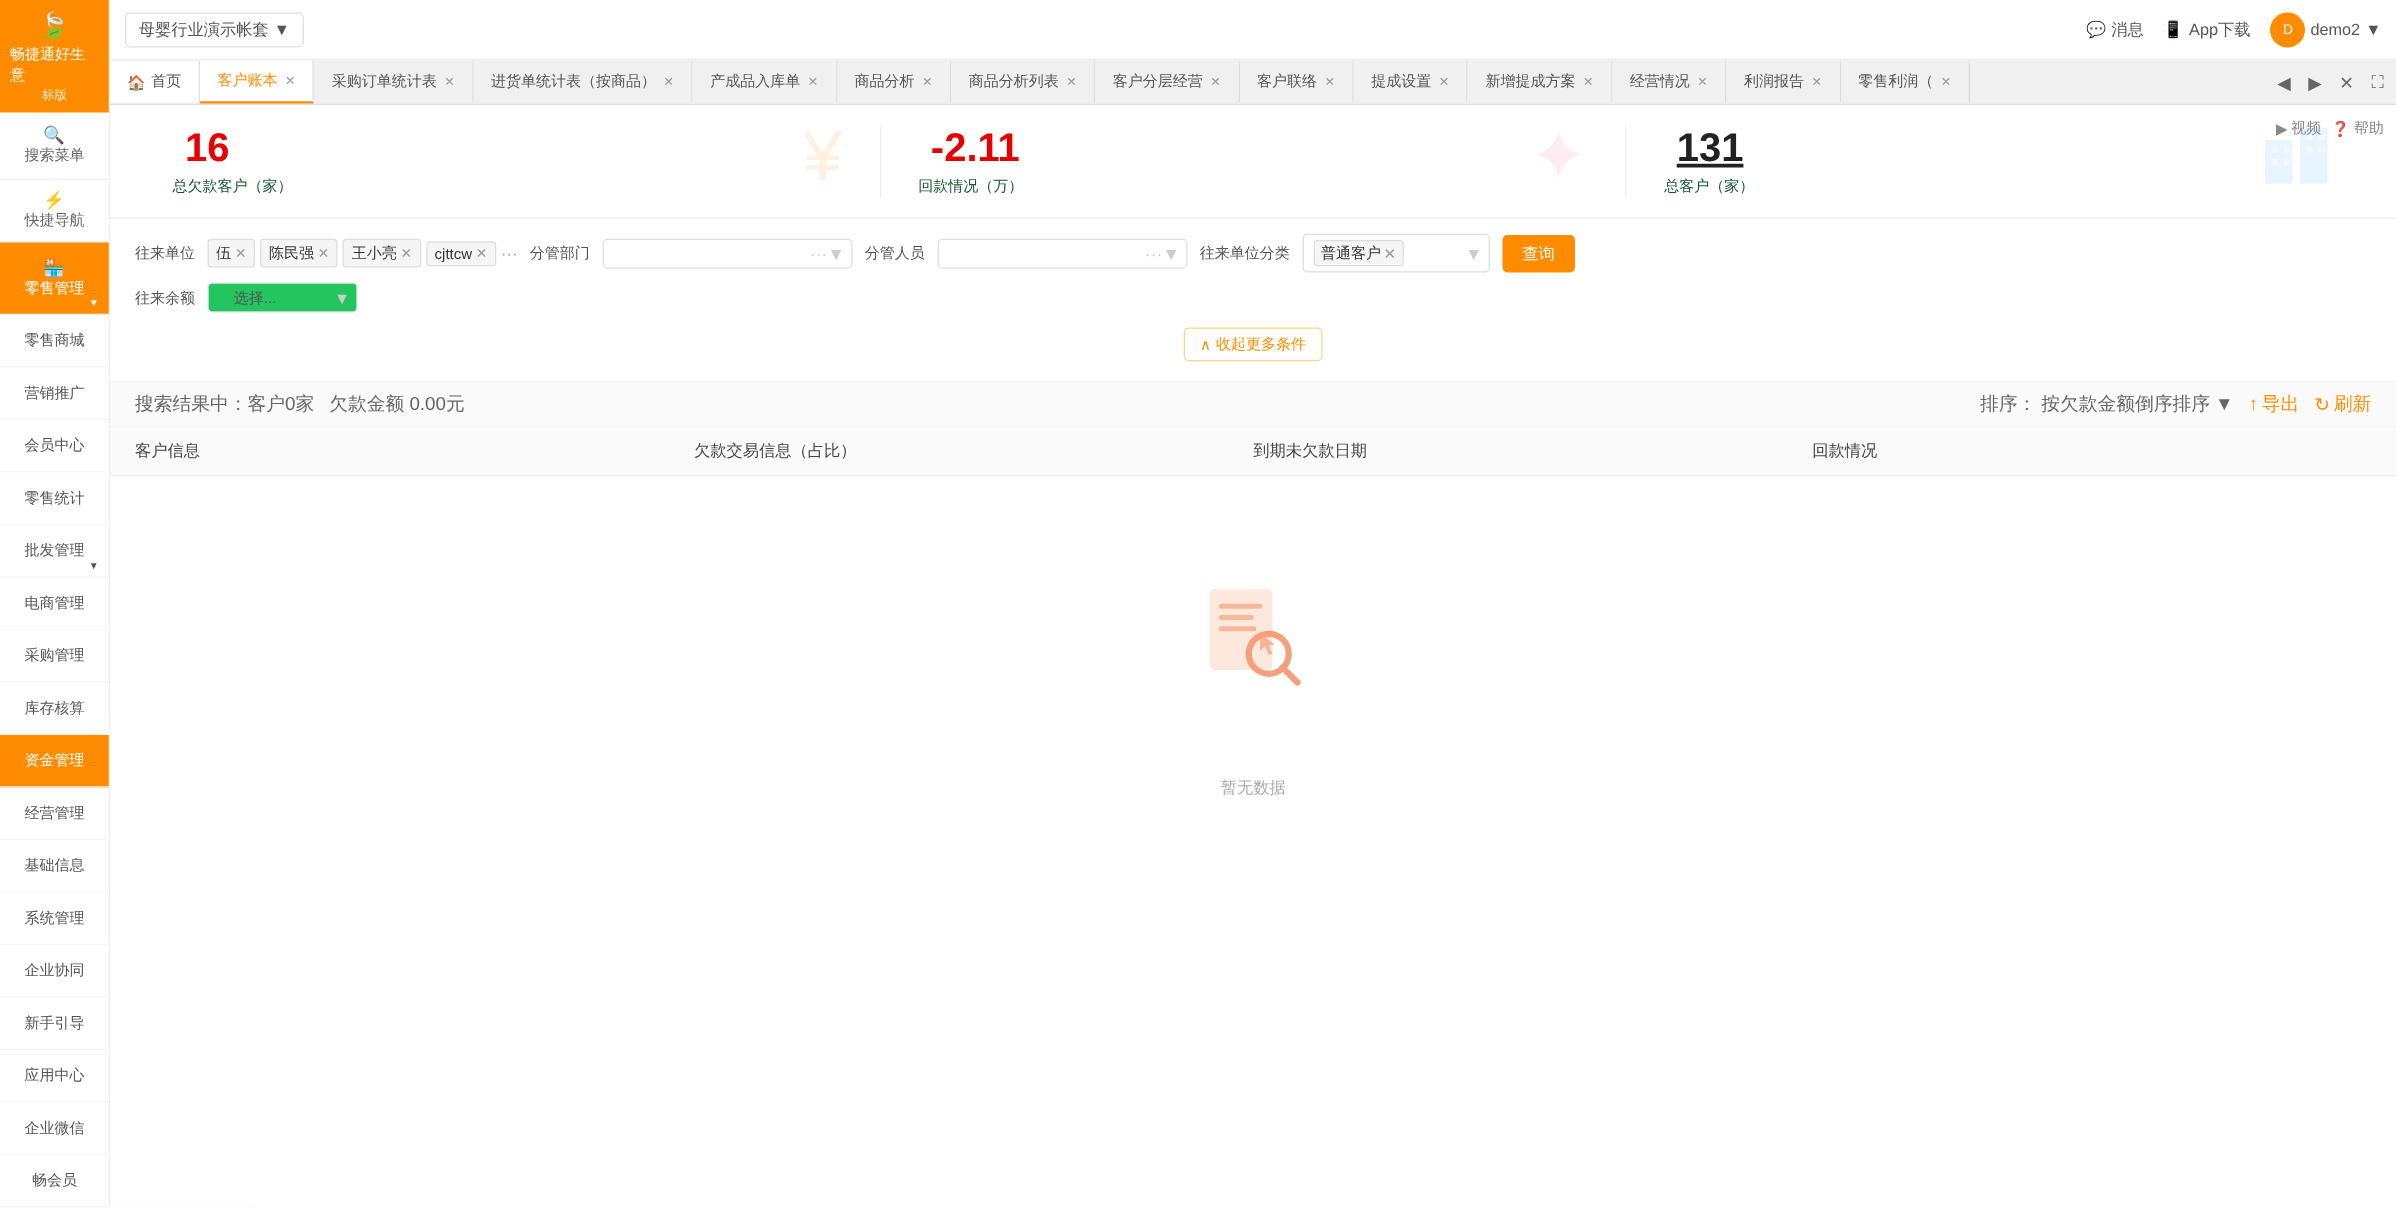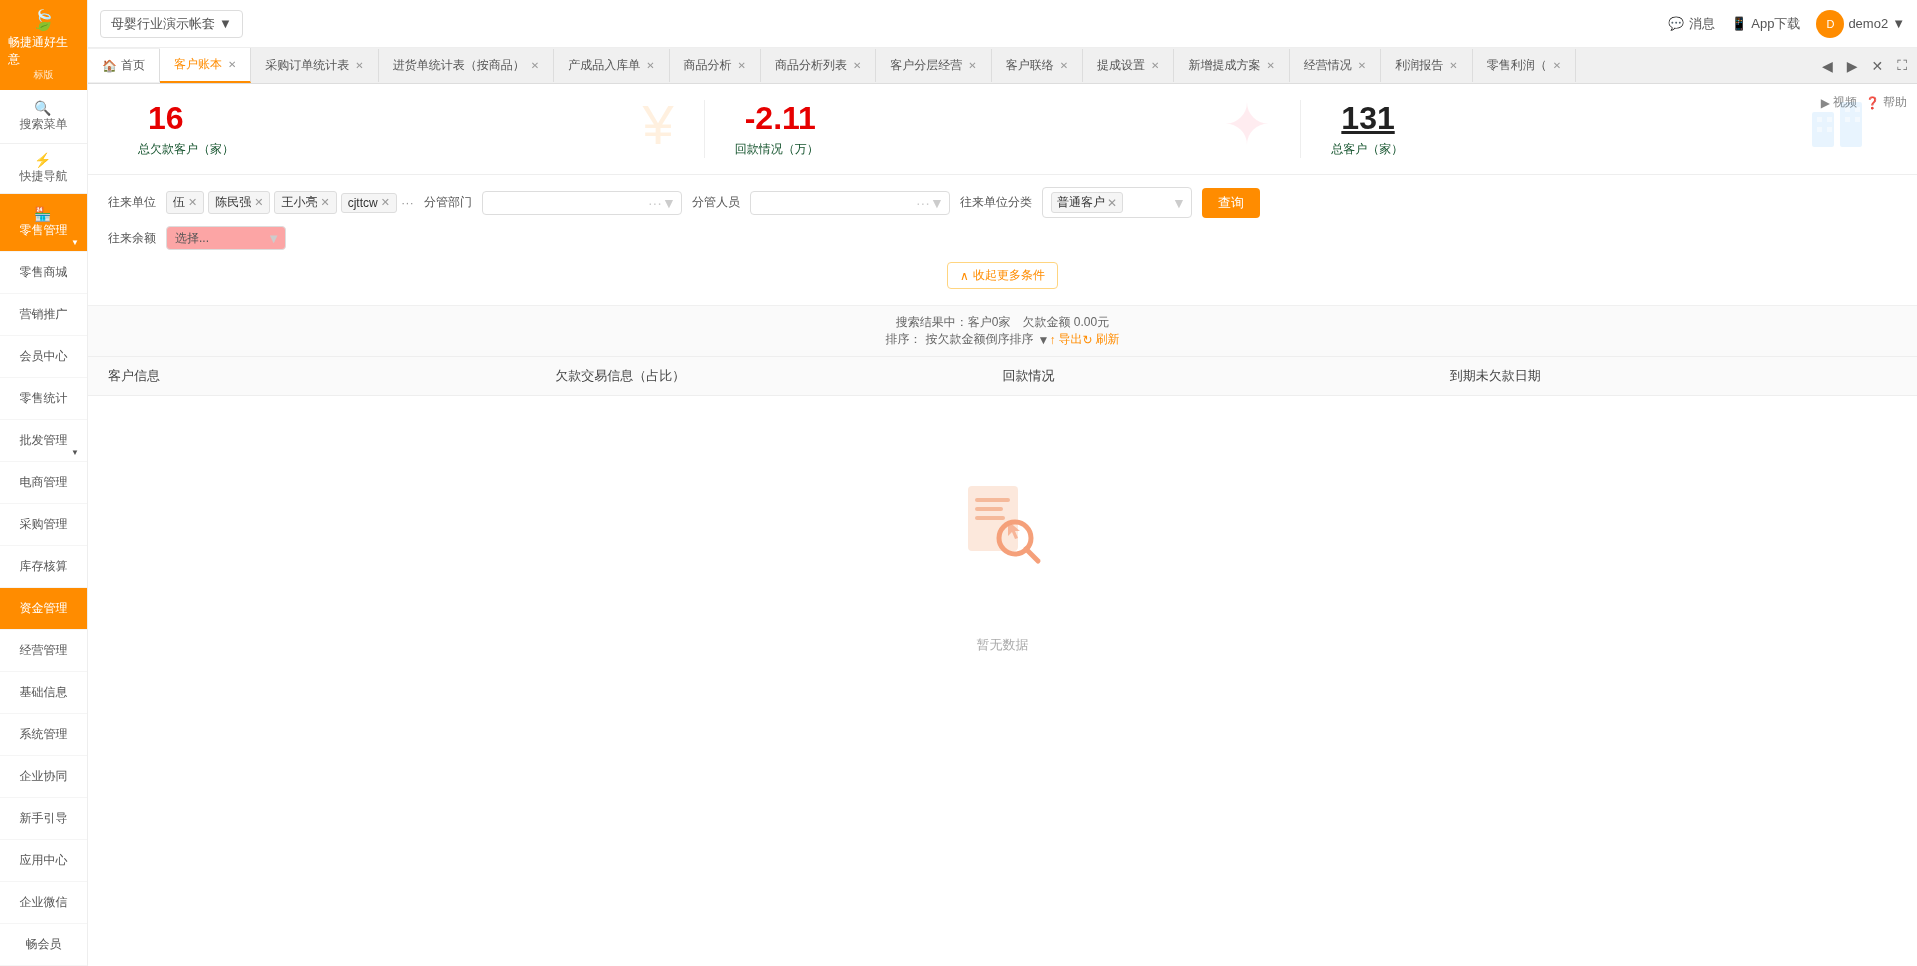--- a/index.html
+++ b/index.html
@@ -60,23 +60,23 @@
     .filter-tag { background: #f5f5f5; border: 1px solid #ddd; border-radius: 3px; padding: 2px 6px; font-size: 12px; display: flex; align-items: center; gap: 3px; }
     .filter-tag .remove { color: #999; cursor: pointer; font-size: 11px; }
     .filter-select-wrapper { position: relative; display: inline-flex; align-items: center; }
     .filter-select-wrapper select { border: 1px solid #ddd; border-radius: 4px; padding: 4px 24px 4px 8px; font-size: 12px; color: #555; appearance: none; background: #fff; min-width: 120px; cursor: pointer; }
     .filter-input-wrapper { position: relative; display: inline-flex; align-items: center; min-width: 200px; }
     .filter-input-wrapper input { border: 1px solid #ddd; border-radius: 4px; padding: 4px 30px 4px 8px; font-size: 12px; width: 100%; }
     .filter-dots { color: #999; cursor: pointer; }
     .collapse-btn { color: #ff8c00; font-size: 12px; cursor: pointer; display: flex; align-items: center; gap: 4px; padding: 4px 12px; border: 1px solid #ffd580; border-radius: 4px; margin: 0 auto; width: fit-content; }
 
     
-    .search-result-bar { display: flex; align-items: center; justify-content: space-between; padding: 8px 20px; background: #fafafa; border-bottom: 1px solid #eee; font-size: 12px; color: #666; flex-direction: column; }
+    .search-result-bar { display: flex; align-items: center; justify-content: space-between; padding: 8px 20px; background: #fafafa; border-bottom: 1px solid #eee; font-size: 15px; color: #666; }
     .search-result-left { display: flex; align-items: center; gap: 12px; }
-    .search-result-right { display: flex; align-items: center; }
+    .search-result-right { display: flex; align-items: center; gap: 12px; }
     .sort-selector { display: flex; align-items: center; gap: 4px; cursor: pointer; }
     .export-btn { color: #ff8c00; cursor: pointer; display: flex; align-items: center; gap: 3px; }
     .refresh-btn { color: #ff8c00; cursor: pointer; display: flex; align-items: center; gap: 3px; }
 
     
     .table-header { display: flex; padding: 10px 20px; background: #fafafa; border-bottom: 1px solid #eee; }
     .table-col { font-size: 13px; color: #444; font-weight: 500; }
     .table-col-1 { flex: 2; }
     .table-col-2 { flex: 2; }
     .table-col-3 { flex: 2; }
@@ -362,21 +362,21 @@
             </div>
             <span style="position:absolute;right:6px;color:#ccc;font-size:14px">▼</span>
           </div>
 
           <button class="query-btn">查询</button>
         </div>
 
         <div class="filter-row">
           <span class="filter-label">往来余额</span>
           <div class="filter-select-wrapper">
-            <select style="border:1px solid #ddd;border-radius:4px;padding:4px 24px 4px 8px;font-size:12px;min-width:120px;appearance:none;background:#fca5a5;">
+            <select style="border:1px solid #ddd;border-radius:4px;padding:4px 24px 4px 20px;font-size:12px;min-width:120px;appearance:none;background:#22c55e;">
               <option>选择...</option>
             </select>
             <span style="position:absolute;right:6px;pointer-events:none;color:#ccc">▼</span>
           </div>
         </div>
 
         <div style="text-align:center;padding:4px 0;">
           <div class="collapse-btn">
             <span>∧</span>
             <span>收起更多条件</span>
@@ -402,22 +402,22 @@
           <div class="refresh-btn">
             <span>↻</span>
             <span>刷新</span>
           </div>
         </div>
       </div>
 
       <div class="table-header">
         <div class="table-col table-col-1">客户信息</div>
         <div class="table-col table-col-2">欠款交易信息（占比）</div>
+        <div class="table-col table-col-4">到期未欠款日期</div>
         <div class="table-col table-col-3">回款情况</div>
-        <div class="table-col table-col-4">到期未欠款日期</div>
       </div>
 
       <div class="empty-state">
         <div class="no-data-illustration">
           <svg width="100" height="100" viewBox="0 0 100 100" fill="none" xmlns="http://www.w3.org/2000/svg">
 
             <rect x="15" y="10" width="50" height="65" rx="4" fill="#fce8dc"></rect>
             <rect x="22" y="22" width="35" height="4" rx="2" fill="#f5b99a"></rect>
             <rect x="22" y="31" width="28" height="4" rx="2" fill="#f5b99a"></rect>
             <rect x="22" y="40" width="30" height="4" rx="2" fill="#f5b99a"></rect>

